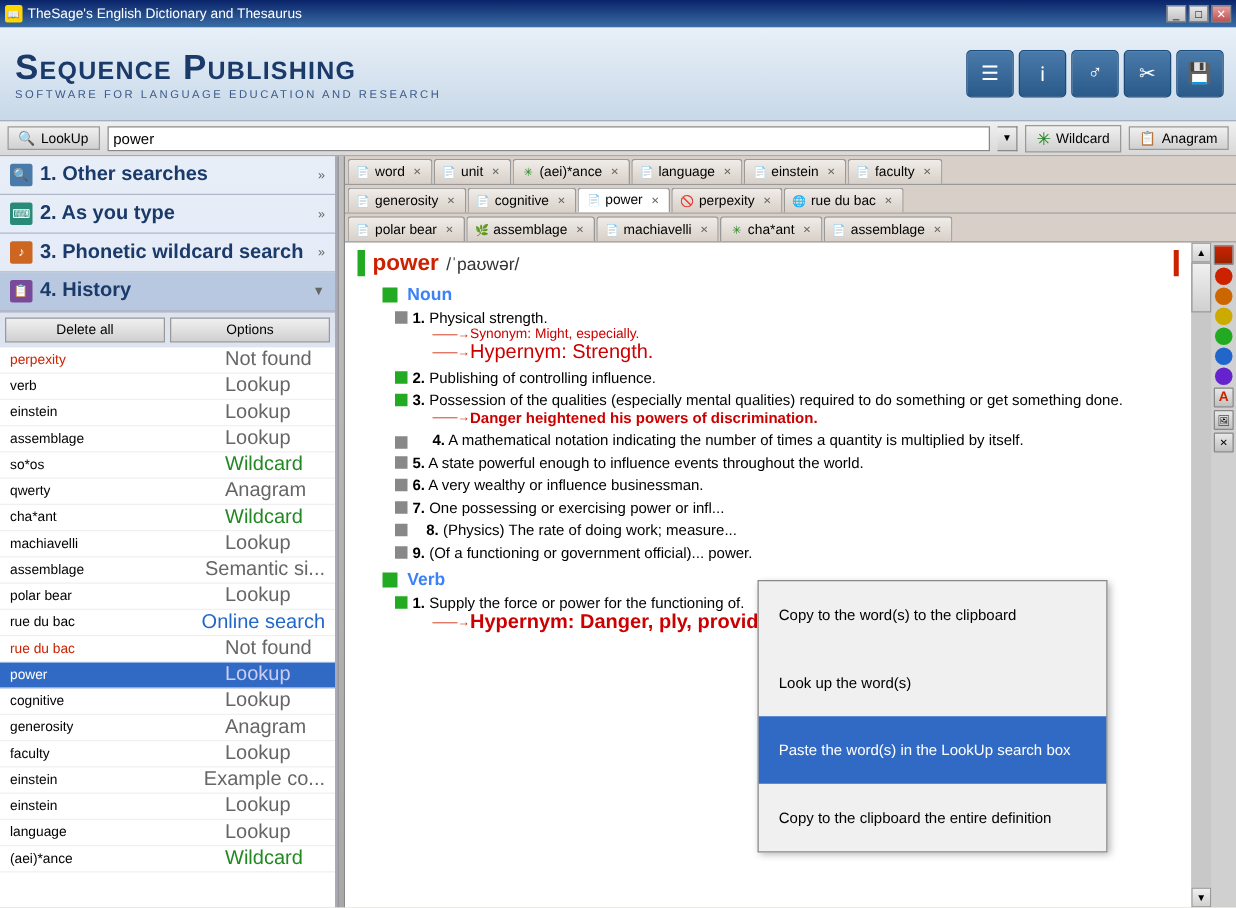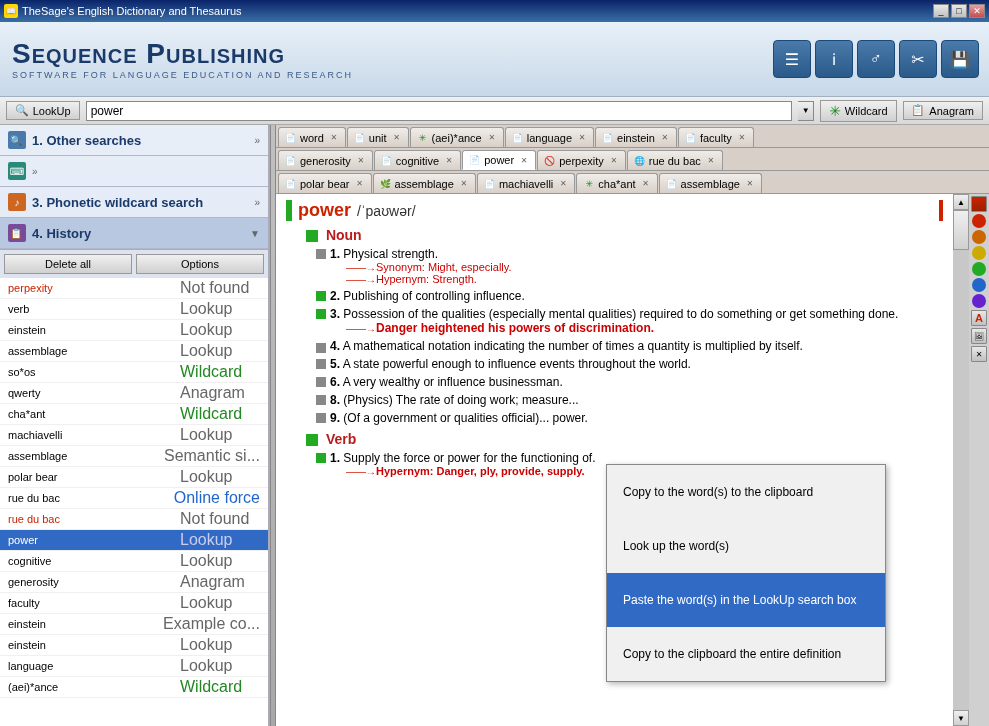--- a/index.html
+++ b/index.html
@@ -111,21 +111,21 @@
       padding: 4px 8px;
       cursor: pointer;
       gap: 6px;
       min-height: 30px;
     }
     .sidebar-item .item-icon {
       width: 18px; height: 18px; border-radius: 2px;
       display: flex; align-items: center; justify-content: center;
       font-size: 10px; flex-shrink: 0;
     }
-    .sidebar-item .item-label { flex: 1; font-size: 13px; font-weight: bold; color: #1a3a6a; }
+    .sidebar-item .item-label { flex: 1; font-size: 16px; font-weight: bold; color: #1a3a6a; }
     .sidebar-item .item-arrow { font-size: 10px; color: #666; }
     .sidebar-item.expanded { background: #b8c8e0; }
 
     
     .history-list {
       flex: 1;
       overflow-y: scroll;
       background: white;
     }
     .history-row {
@@ -201,23 +201,23 @@
     }
     .def-scroll {
       flex: 1;
       overflow-y: scroll;
       background: white;
       padding: 6px 10px;
       position: relative;
     }
     .def-title { font-size: 18px; color: #cc2200; font-weight: bold; display: inline; }
     .def-phonetic { font-size: 14px; color: #333; margin-left: 6px; }
-    .pos-header { font-size: 14px; font-weight: bold; color: #b91c1c; margin: 6px 0 4px 20px; }
+    .pos-header { font-size: 14px; font-weight: bold; color: #3b82f6; margin: 6px 0 4px 20px; }
     .synonym { color: #cc0000; font-size: 11px; }
-    .hypernym { color: #cc0000; font-size: 11px; }
+    .hypernym { color: #cc0000; font-size: 16px; }
     .danger-text { color: #cc0000; font-weight: bold; font-size: 12px; }
 
     
     .right-sidebar {
       width: 20px;
       background: #d0d0d0;
       display: flex;
       flex-direction: column;
       align-items: center;
       padding: 2px 0;
@@ -359,20 +359,21 @@
       <div class="sidebar-item">
         <div class="item-icon icon-blue">🔍</div>
         <span class="item-label">1. Other searches</span>
         <span class="item-arrow">»</span>
       </div>
     </div>
 
     <div class="sidebar-section">
       <div class="sidebar-item">
         <div class="item-icon icon-teal">⌨</div>
+        <span class="item-label">2. As you type</span>
         <span class="item-arrow">»</span>
       </div>
     </div>
 
     <div class="sidebar-section">
       <div class="sidebar-item">
         <div class="item-icon icon-orange">♪</div>
         <span class="item-label">3. Phonetic wildcard search</span>
         <span class="item-arrow">»</span>
       </div>
@@ -427,21 +428,21 @@
       <div class="history-row">
         <span class="word">assemblage</span>
         <span class="type">Semantic si...</span>
       </div>
       <div class="history-row">
         <span class="word">polar bear</span>
         <span class="type">Lookup</span>
       </div>
       <div class="history-row">
         <span class="word">rue du bac</span>
-        <span class="type" style="color:#2266cc;">Online force</span>
+        <span class="type" style="color:#2266cc;">Online search</span>
       </div>
       <div class="history-row">
         <span class="word" style="color:#cc2200;">rue du bac</span>
         <span class="type">Not found</span>
       </div>
       <div class="history-row selected">
         <span class="word">power</span>
         <span class="type">Lookup</span>
       </div>
       <div class="history-row">
@@ -617,21 +618,21 @@
               <span> Possession of the qualities (especially mental qualities) required to do something or get something done.</span>
               <div style="margin-left:16px; display:flex; align-items:center;">
                 <span style="color:#cc2200; font-size:10px;">——→</span>
                 <span class="danger-text"> Danger heightened his powers of discrimination.</span>
               </div>
             </div>
           </div>
         </div>
 
         <div style="margin-left:30px; margin-bottom:4px;">
-          <div style="display:flex; align-items:flex-end; gap:4px;">
+          <div style="display:flex; align-items:flex-end; gap:20px;">
             <span style="display:inline-block; width:10px; height:10px; background:#888; margin-top:2px; flex-shrink:0;"></span>
             <div>
               <span style="font-weight:bold;">4.</span>
               <span> A mathematical notation indicating the number of times a quantity is multiplied by itself.</span>
             </div>
           </div>
         </div>
 
         <div style="margin-left:30px; margin-bottom:4px;">
           <div style="display:flex; align-items:flex-start; gap:4px;">
@@ -646,37 +647,46 @@
         <div style="margin-left:30px; margin-bottom:4px;">
           <div style="display:flex; align-items:flex-start; gap:4px;">
             <span style="display:inline-block; width:10px; height:10px; background:#888; margin-top:2px; flex-shrink:0;"></span>
             <div>
               <span style="font-weight:bold;">6.</span>
               <span> A very wealthy or influence businessman.</span>
             </div>
           </div>
         </div>
 
-
         <div style="margin-left:30px; margin-bottom:4px;">
           <div style="display:flex; align-items:flex-start; gap:4px;">
             <span style="display:inline-block; width:10px; height:10px; background:#888; margin-top:2px; flex-shrink:0;"></span>
             <div>
+              <span style="font-weight:bold;">7.</span>
+              <span> One possessing or exercising power or infl...</span>
+            </div>
+          </div>
+        </div>
+
+        <div style="margin-left:30px; margin-bottom:4px;">
+          <div style="display:flex; align-items:flex-start; gap:15px;">
+            <span style="display:inline-block; width:10px; height:10px; background:#888; margin-top:2px; flex-shrink:0;"></span>
+            <div>
               <span style="font-weight:bold;">8.</span>
               <span> (Physics) The rate of doing work; measure...</span>
             </div>
           </div>
         </div>
 
         <div style="margin-left:30px; margin-bottom:4px;">
           <div style="display:flex; align-items:flex-start; gap:4px;">
             <span style="display:inline-block; width:10px; height:10px; background:#888; margin-top:2px; flex-shrink:0;"></span>
             <div>
               <span style="font-weight:bold;">9.</span>
-              <span> (Of a government or qualities official)...</span>
+              <span> (Of a functioning or government official)...</span>
               <span> power.</span>
             </div>
           </div>
         </div>
 
         <div class="pos-header">
           <span style="display:inline-block; width:12px; height:12px; background:#22aa22; margin-right:4px; vertical-align:middle;"></span>
           Verb
         </div>
 

